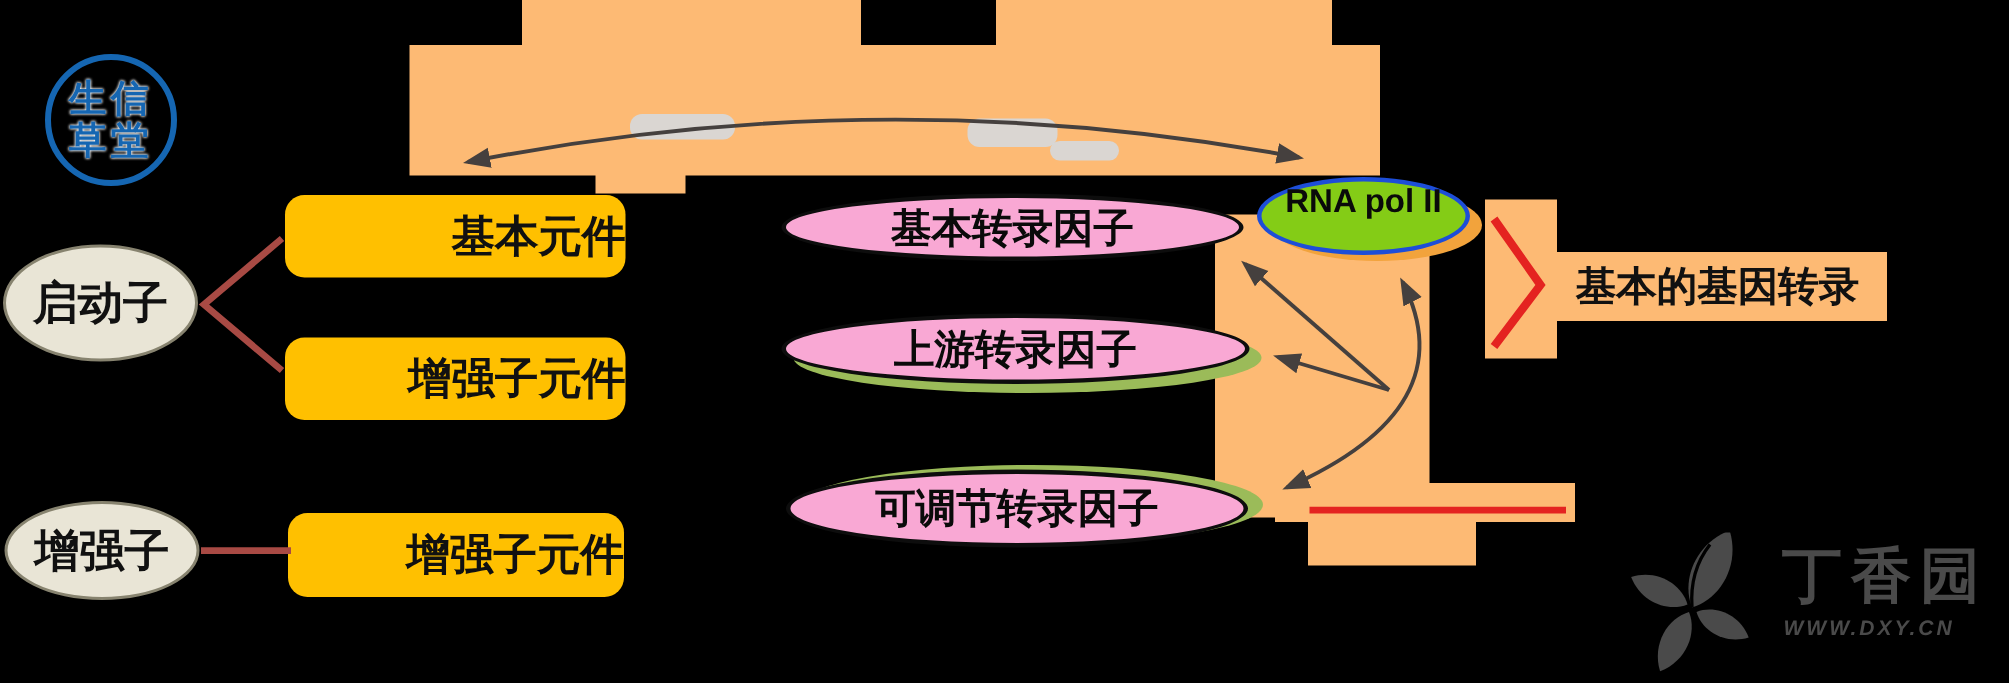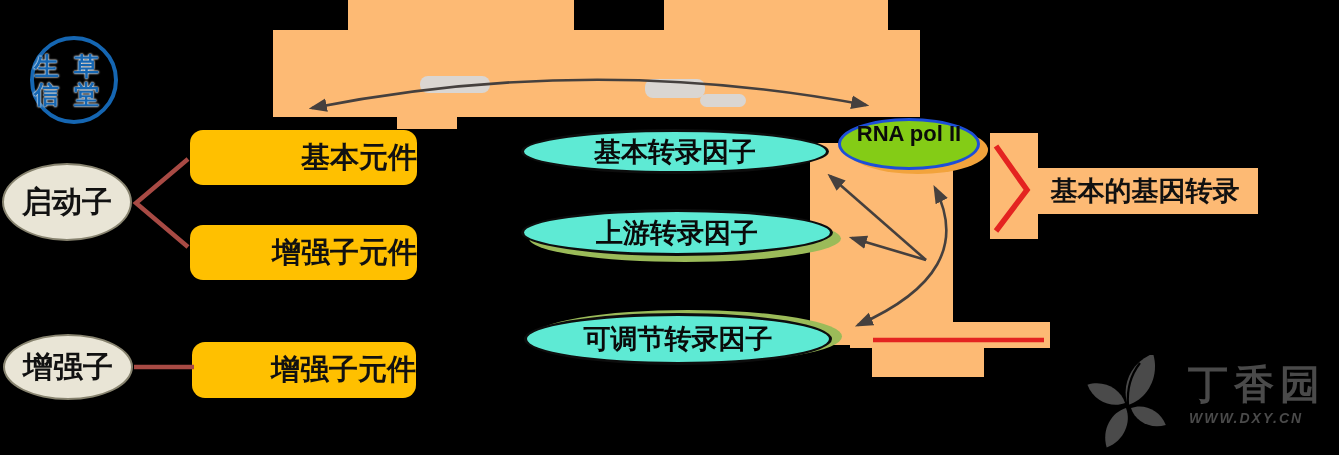--- a/index.html
+++ b/index.html
@@ -5,32 +5,32 @@
   html,body{margin:0;padding:0;background:#000;}
   #canvas{
     position:relative;width:1339px;height:455px;background:#000;overflow:hidden;
     font-family:"Liberation Serif","DejaVu Serif",serif;
   }
   .abs{position:absolute;}
   .patch{background:#fdba74;}
   .smudge{background:rgba(205,223,242,.75);border-radius:8px;}
   
   .badge{left:30px;top:36px;width:80px;height:80px;border:4px solid #1566B2;border-radius:50%;
-    display:flex;flex-direction:row;align-items:center;justify-content:center;
+    display:flex;flex-direction:column;align-items:center;justify-content:center;
     font-family:"Liberation Sans","DejaVu Sans",sans-serif;font-weight:bold;font-size:25px;
     line-height:28px;letter-spacing:3px;color:#1566B2;
     text-shadow:0 0 2px #fff,0 0 2px #fff;}
   
   .beige{background:#E9E5D6;border:2px solid #87836F;border-radius:50%;box-sizing:border-box;
     display:flex;align-items:center;justify-content:center;font-size:30px;font-weight:600;color:#111;}
   
   .obox{background:#FFC000;border-radius:13px;display:flex;align-items:center;justify-content:flex-end;
     font-size:29px;font-weight:600;color:#111;}
   
-  .bell{background:#5eead4;border:3px solid #0d0d0d;border-radius:50%;box-sizing:border-box;
+  .bell{background:#f9a8d4;border:3px solid #0d0d0d;border-radius:50%;box-sizing:border-box;
     display:flex;align-items:center;justify-content:center;font-size:27px;font-weight:600;color:#0a0a0a;}
   .gell{background:#9BBB59;border-radius:50%;}
   .yell{background:#F2A33C;border-radius:50%;}
   .pink{background:#84cc16;border:3px solid #1d4ed8;border-radius:50%;box-sizing:border-box;
     display:flex;align-items:flex-start;justify-content:center;
     font-family:"Liberation Sans","DejaVu Sans",sans-serif;font-size:22px;font-weight:bold;color:#0a0a0a;}
   .caption{display:flex;align-items:center;justify-content:center;font-size:27px;font-weight:600;color:#111;}
   
   .brand{font-family:"Liberation Sans","DejaVu Sans",sans-serif;color:#4a4a4a;font-weight:bold;}
   .brand-name{font-size:40px;letter-spacing:6px;line-height:40px;}

